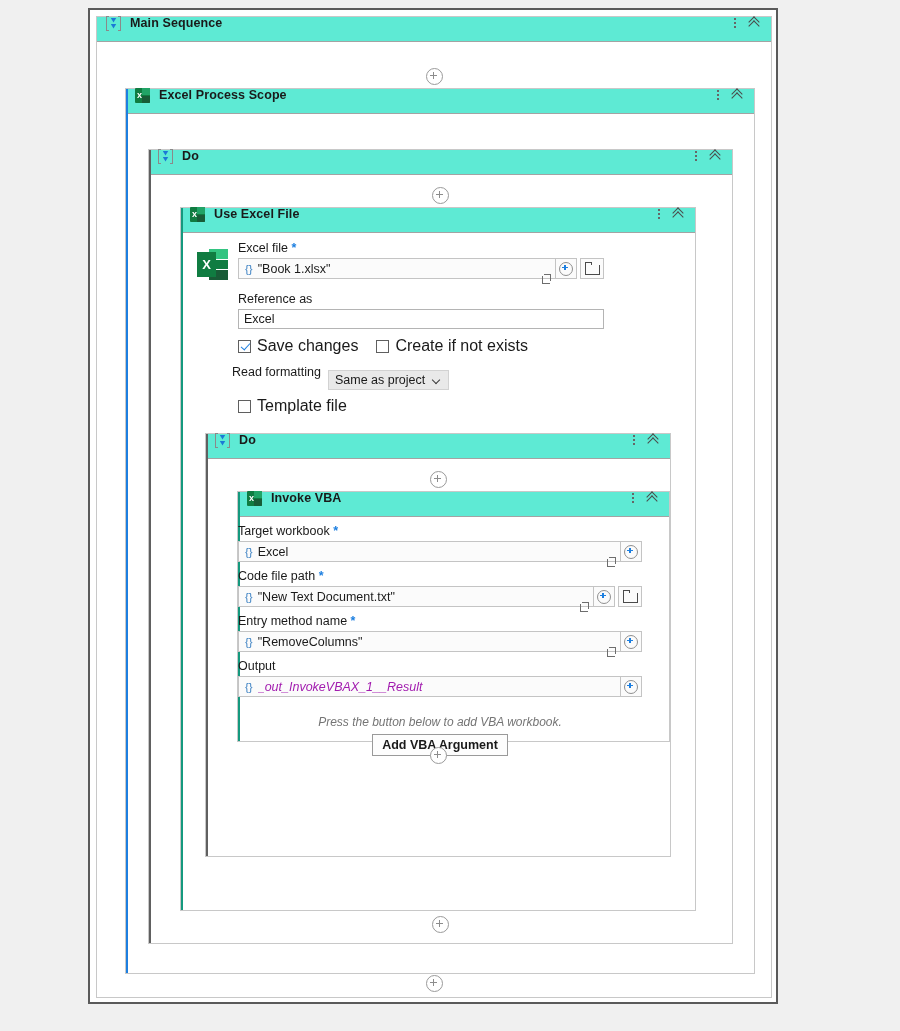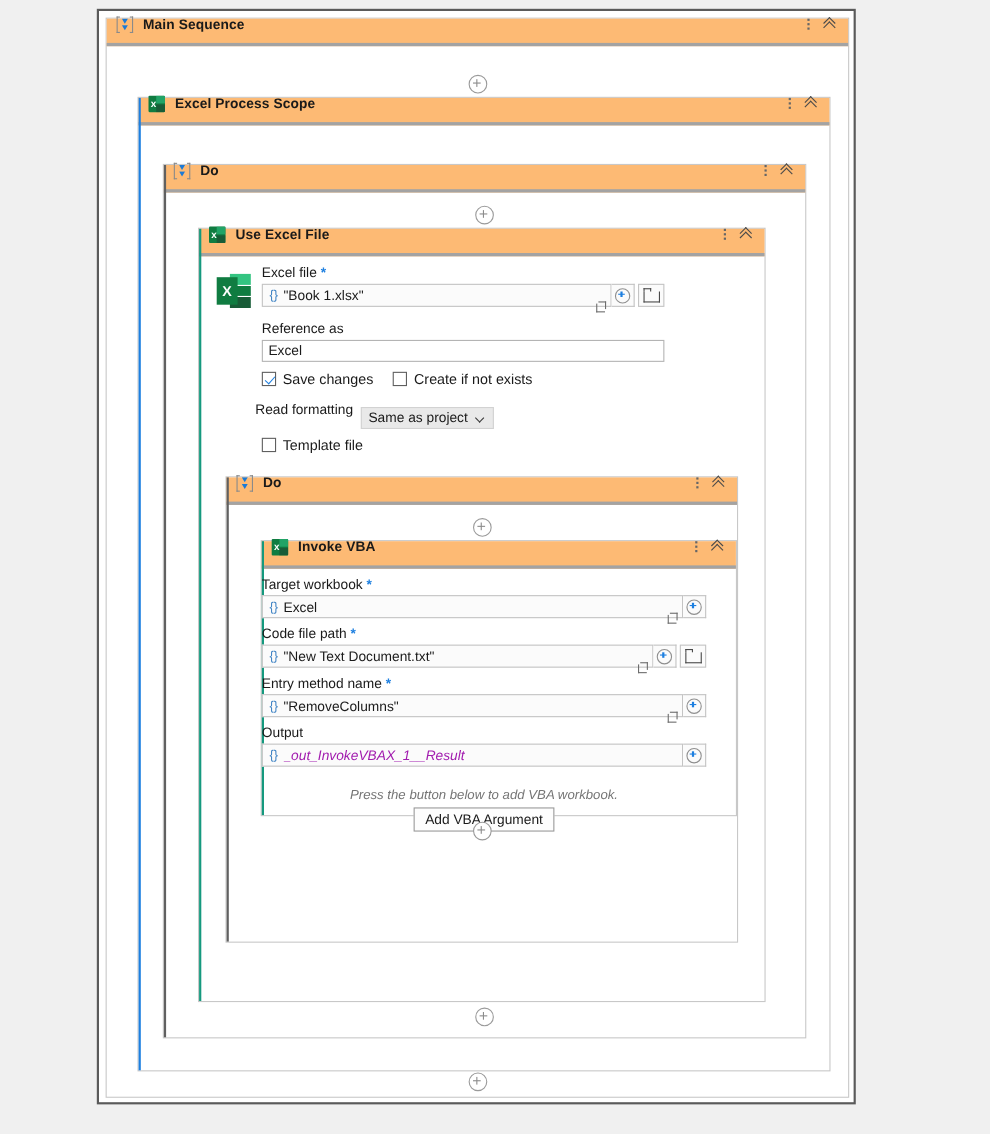--- a/index.html
+++ b/index.html
@@ -41,22 +41,22 @@
     top: 0;
     bottom: 0;
     width: 2px;
   }
   .accent-blue  { background: #1d7fe0; }
   .accent-gray  { background: #606060; }
   .accent-green { background: #15997e; }
 
   .act-header {
     height: 25px;
-    background: #fdba74;
-    border-bottom: 3px solid #a3a3a3;
+    background: #5eead4;
+    border-bottom: 1px solid #a3a3a3;
     display: flex;
     align-items: center;
     padding: 0 6px 12px 9px;
     box-sizing: border-box;
   }
   .act-title {
     font-size: 12.5px;
     font-weight: bold;
     color: #1a1a1a;
     margin-left: 9px;
@@ -366,21 +366,21 @@
   .cb-box.checked::after {
     content: "";
     position: absolute;
     left: 3.6px; top: 0.8px;
     width: 4px; height: 8px;
     border-right: 1.9px solid #1d7fe0;
     border-bottom: 1.9px solid #1d7fe0;
     transform: rotate(42deg);
   }
   .cb-label {
-    font-size: 13px;
+    font-size: 16px;
     margin-left: 6px;
     white-space: nowrap;
   }
 
   
   .dropdown {
     height: 20px;
     background: #e9e9e9;
     border: 1px solid #d2d2d2;
     display: inline-flex;
@@ -416,21 +416,21 @@
   .std-btn {
     display: inline-block;
     border: 1px solid #9a9a9a;
     background: #fdfdfd;
     font-size: 12.5px;
     color: #1a1a1a;
     padding: 3px 9px;
     cursor: pointer;
     font-family: "Liberation Sans", sans-serif;
   }
-  .center-row { text-align: center; }
+  .center-row { text-align: center; font-weight: bold; }
 </style>
 </head>
 <body>
 
 <div id="canvas-frame">
 
   <div class="activity" style="position:absolute; left:6px; top:6px; width:676px; height:982px;">
 
     <div class="act-header">
       <span class="seq-icon">

